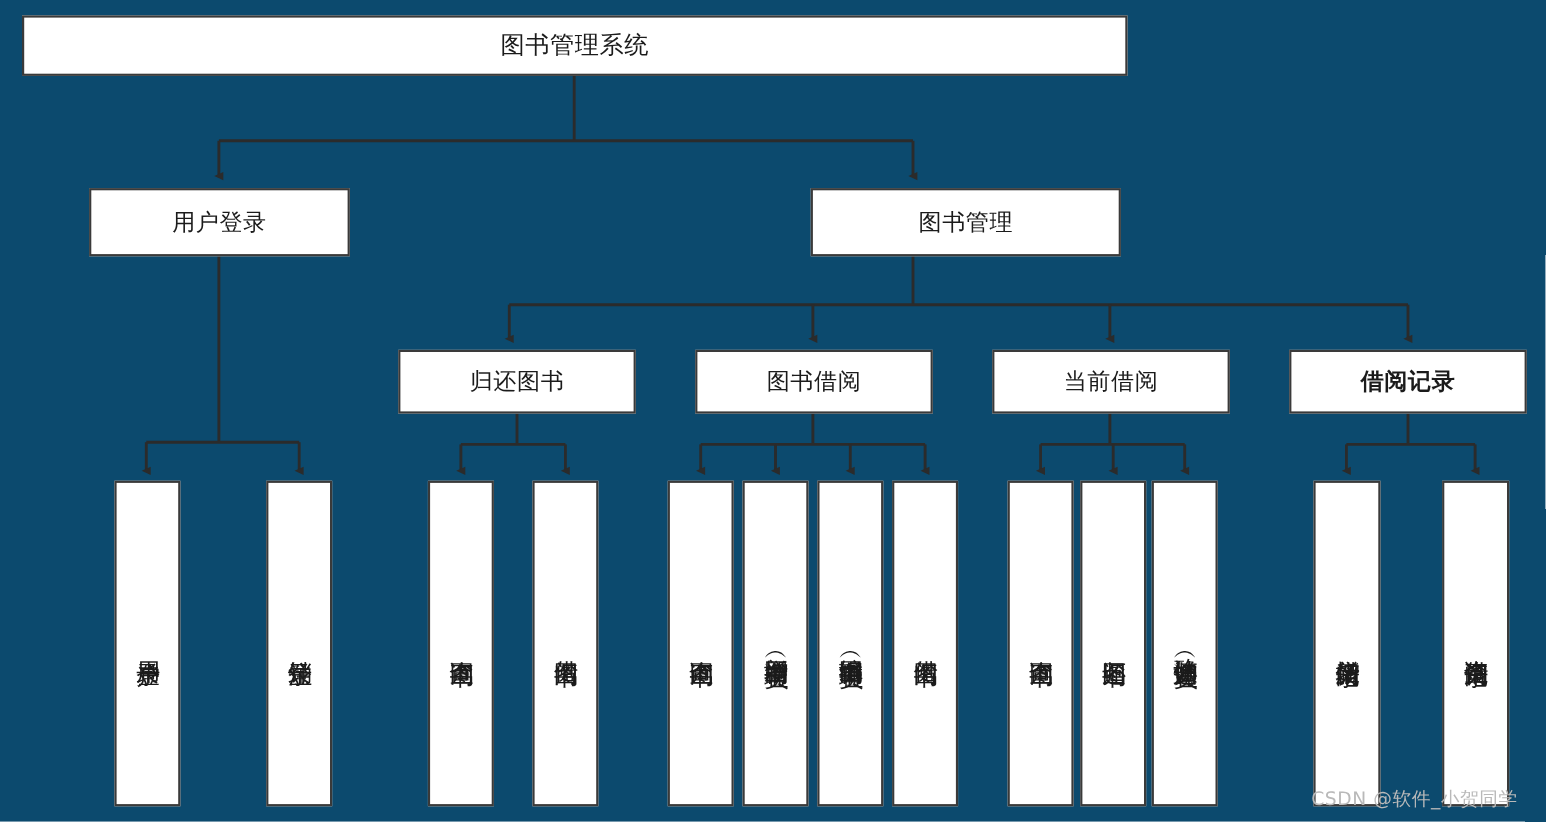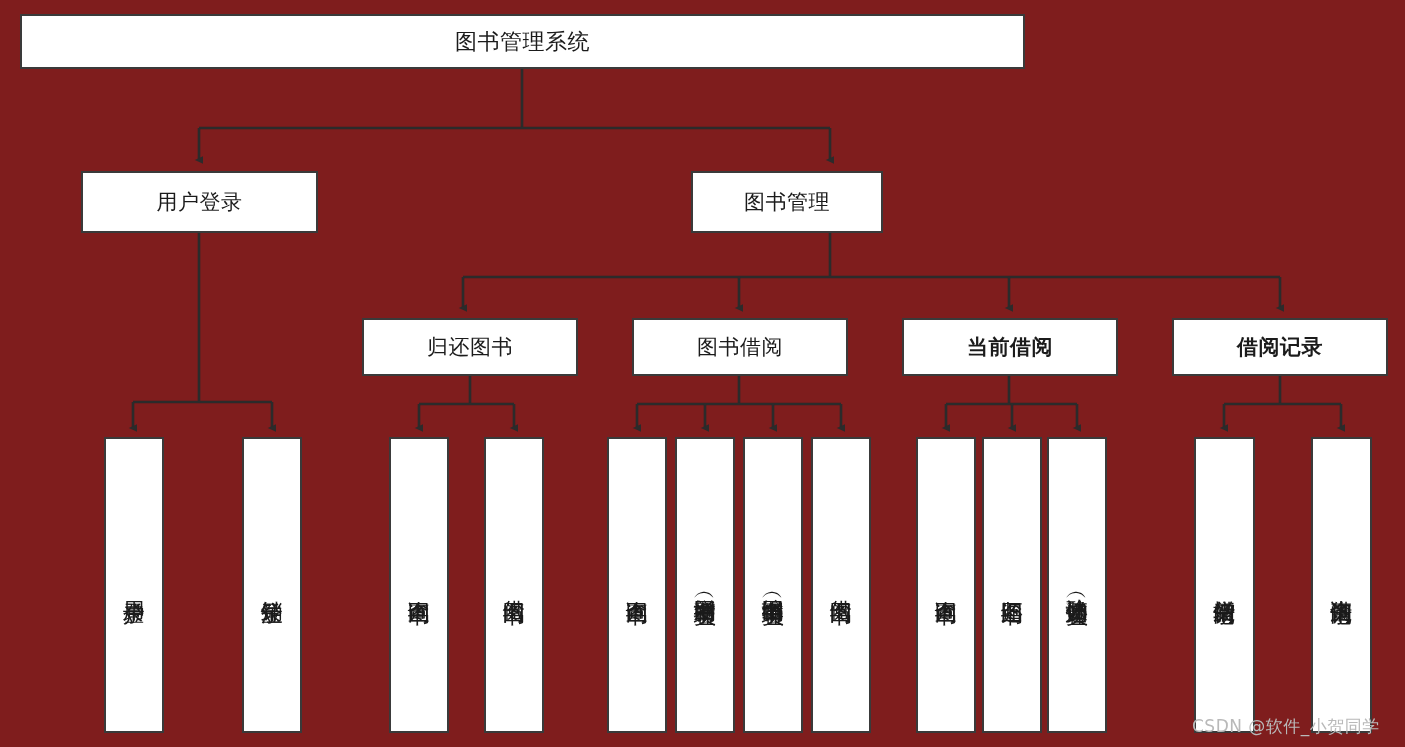--- a/index.html
+++ b/index.html
@@ -8,21 +8,21 @@
     padding: 0;
     background: #ffffff;
   }
   body {
     font-family: "DejaVu Sans", "Liberation Sans", sans-serif;
   }
   #diagram-root {
     position: relative;
     width: 1405px;
     height: 747px;
-    background: #7f1d1d;
+    background: #0c4a6e;
     overflow: hidden;
   }
   svg.connectors {
     position: absolute;
     left: 0;
     top: 0;
     width: 1405px;
     height: 747px;
     pointer-events: none;
   }
@@ -126,31 +126,31 @@
     </g>
   </svg>
 
   <div class="node root horizontal" style="left:20px; top:14px; width:1005px; height:55px;">
     <span class="node-label">图书管理系统</span>
   </div>
 
   <div class="node horizontal" style="left:81px; top:171px; width:237px; height:62px;">
     <span class="node-label">用户登录</span>
   </div>
-  <div class="node horizontal" style="left:691px; top:171px; width:192px; height:62px;">
+  <div class="node horizontal" style="left:737px; top:171px; width:282px; height:62px;">
     <span class="node-label">图书管理</span>
   </div>
 
   <div class="node horizontal" style="left:362px; top:318px; width:216px; height:58px;">
     <span class="node-label">归还图书</span>
   </div>
   <div class="node horizontal" style="left:632px; top:318px; width:216px; height:58px;">
     <span class="node-label">图书借阅</span>
   </div>
-  <div class="node horizontal" style="left:902px; top:318px; width:216px; height:58px;font-weight:bold;">
+  <div class="node horizontal" style="left:902px; top:318px; width:216px; height:58px;">
     <span class="node-label">当前借阅</span>
   </div>
   <div class="node horizontal" style="left:1172px; top:318px; width:216px; height:58px;font-weight:bold;">
     <span class="node-label">借阅记录</span>
   </div>
 
   <div class="node vertical" style="left:104px; top:437px; width:60px; height:296px;">
     <span class="node-label">用户登录</span>
   </div>
   <div class="node vertical" style="left:242px; top:437px; width:60px; height:296px;">

